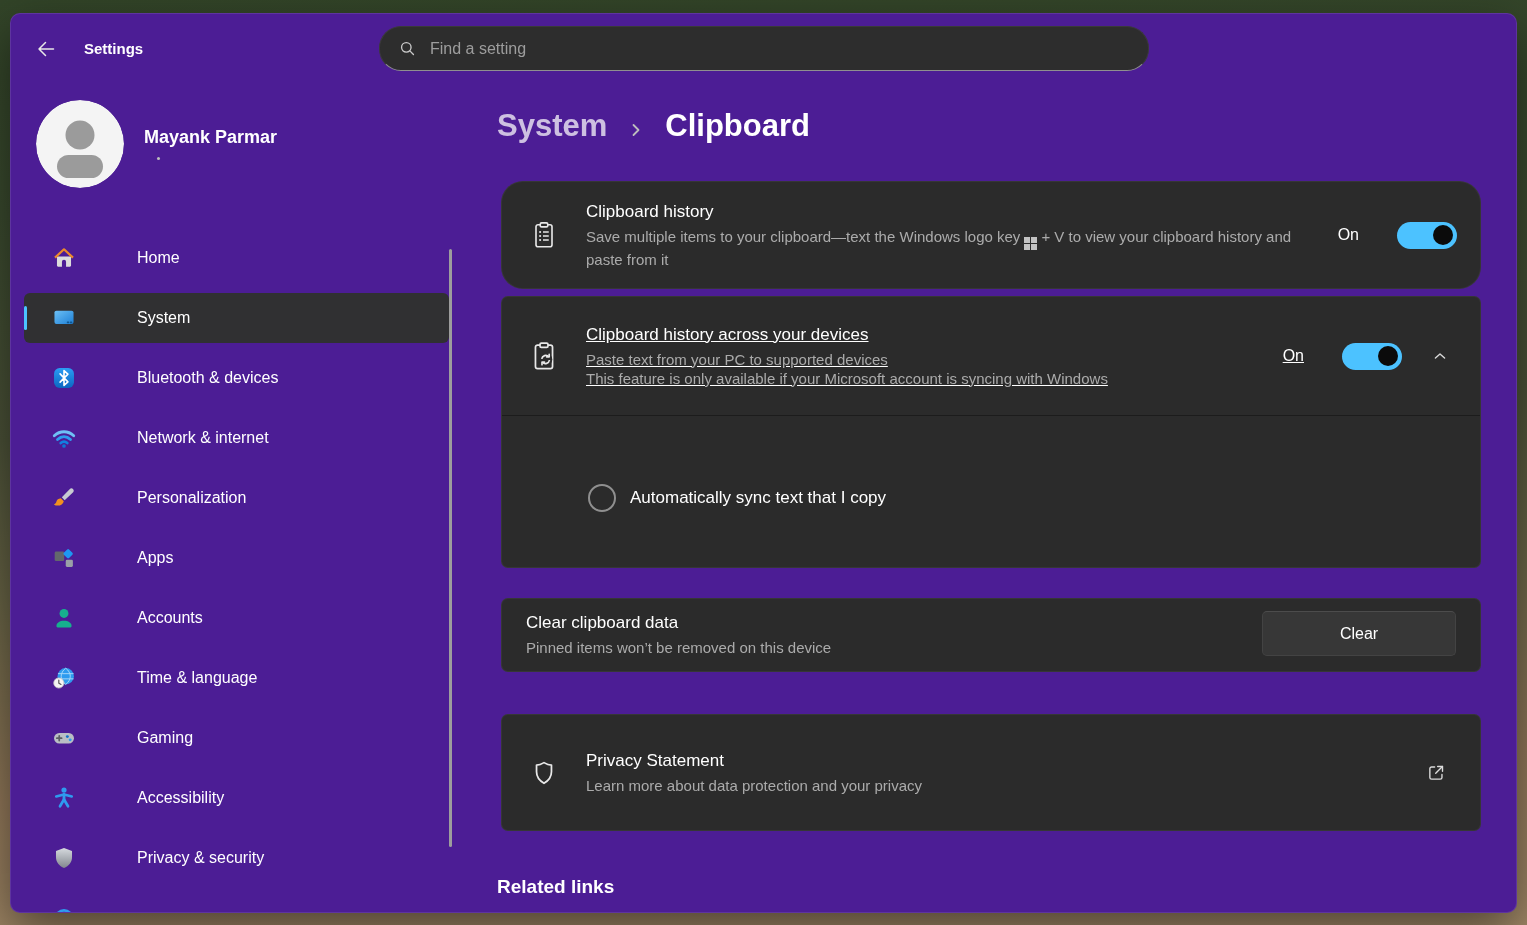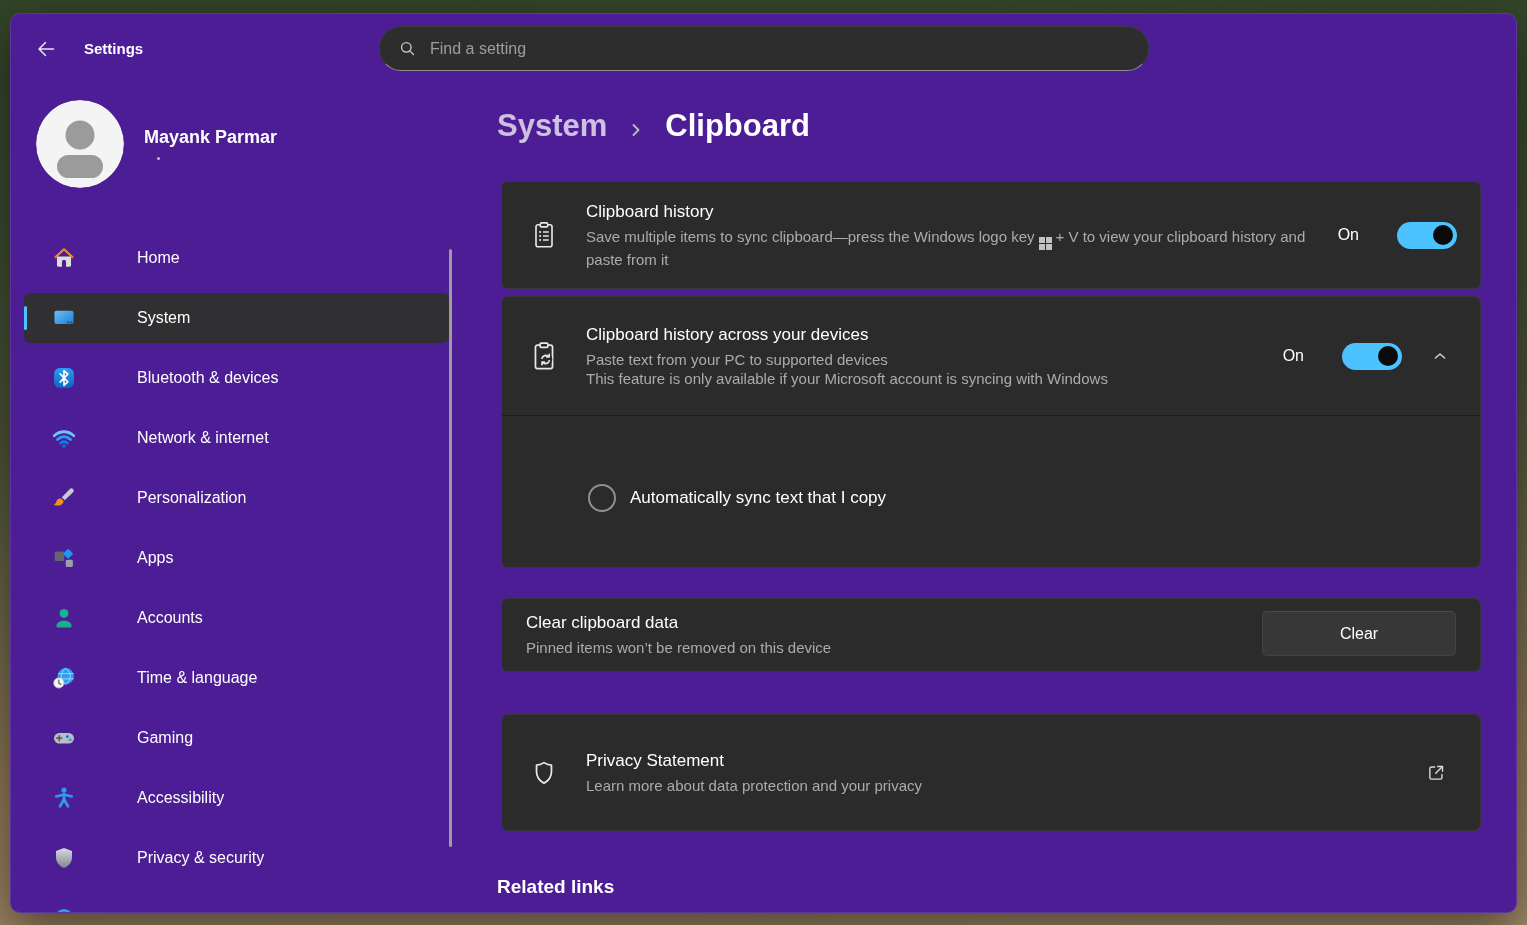--- a/index.html
+++ b/index.html
@@ -60,23 +60,23 @@
   }
   .card-row { display:flex; align-items:center; height:100%; }
   .card-icon-col { width:84px; display:flex; justify-content:center; flex:0 0 auto; }
   .card-text { flex:1; min-width:0; padding-right:20px; }
   .card-title { font-size:17px; color:#fff; margin-bottom:5px; }
   .card-desc { font-size:15px; color:#ababab; line-height:19px; max-width:720px; }
   .right-cluster { display:flex; align-items:center; flex:0 0 auto; }
   .toggle-label { font-size:16px; color:#fff; margin-right:38px; }
   .toggle { position:relative; width:60px; height:27px; border-radius:14px; background:#4CC2FF; cursor:pointer; }
   .toggle .knob { position:absolute; right:4px; top:3.5px; width:20px; height:20px; border-radius:50%; background:#0b0b0b; }
-  #card-history { top:167px; height:108px; }
+  #card-history { top:167px; height:108px;border-radius:22px; }
   #card-history .right-cluster { padding-right:23px; }
-  #card-sync { top:282px; height:272px; }
+  #card-sync { top:282px; height:272px;text-decoration:underline; }
   #card-sync .hdr { height:118px; display:flex; align-items:center; }
   #card-sync .right-cluster { padding-right:24px; }
   .chev-btn { margin-left:22px; width:32px; height:32px; border:none; background:transparent;
     display:flex; align-items:center; justify-content:center; cursor:pointer; }
   .sync-divider { position:absolute; left:0; top:118px; width:100%; height:1px; background:rgba(0,0,0,0.35); }
   .radio-row { position:absolute; left:86px; display:flex; align-items:center; cursor:pointer; }
   .radio-row.r1 { top:151px;margin-top:32px; } .radio-row.r2 { top:228px; }
   .radio { width:28px; height:28px; border-radius:50%; flex:0 0 auto; }
   .radio.off { border:2px solid #8f8f8f; background:transparent; }
   .radio.on  { border:8px solid #4CC2FF; background:#0d0d0d; }
@@ -318,21 +318,21 @@
             <rect x="9" y="2.3" width="6" height="3.2" rx="1" fill="#2b2b2b"></rect>
             <circle cx="8.9" cy="9.6" r="0.85" fill="#e8e8e8" stroke="none"></circle>
             <circle cx="8.9" cy="12.8" r="0.85" fill="#e8e8e8" stroke="none"></circle>
             <circle cx="8.9" cy="16" r="0.85" fill="#e8e8e8" stroke="none"></circle>
             <path d="M11.2 9.6 h4.6 M11.2 12.8 h4.6 M11.2 16 h4.6" stroke-width="1.2"></path>
           </svg>
         </span>
       </div>
       <div class="card-text">
         <div class="card-title">Clipboard history</div>
-        <div class="card-desc"><span>Save multiple items to sync clipboard—press the Windows logo key</span><span class="winkey">
+        <div class="card-desc"><span>Save multiple items to your clipboard—text the Windows logo key</span><span class="winkey">
               <i></i>
               <i></i>
               <i></i>
               <i></i>
             </span><span>+ V to view your clipboard history and paste from it</span></div>
       </div>
       <div class="right-cluster">
         <span class="toggle-label">On</span>
         <div class="toggle">
             <span class="knob"></span>

